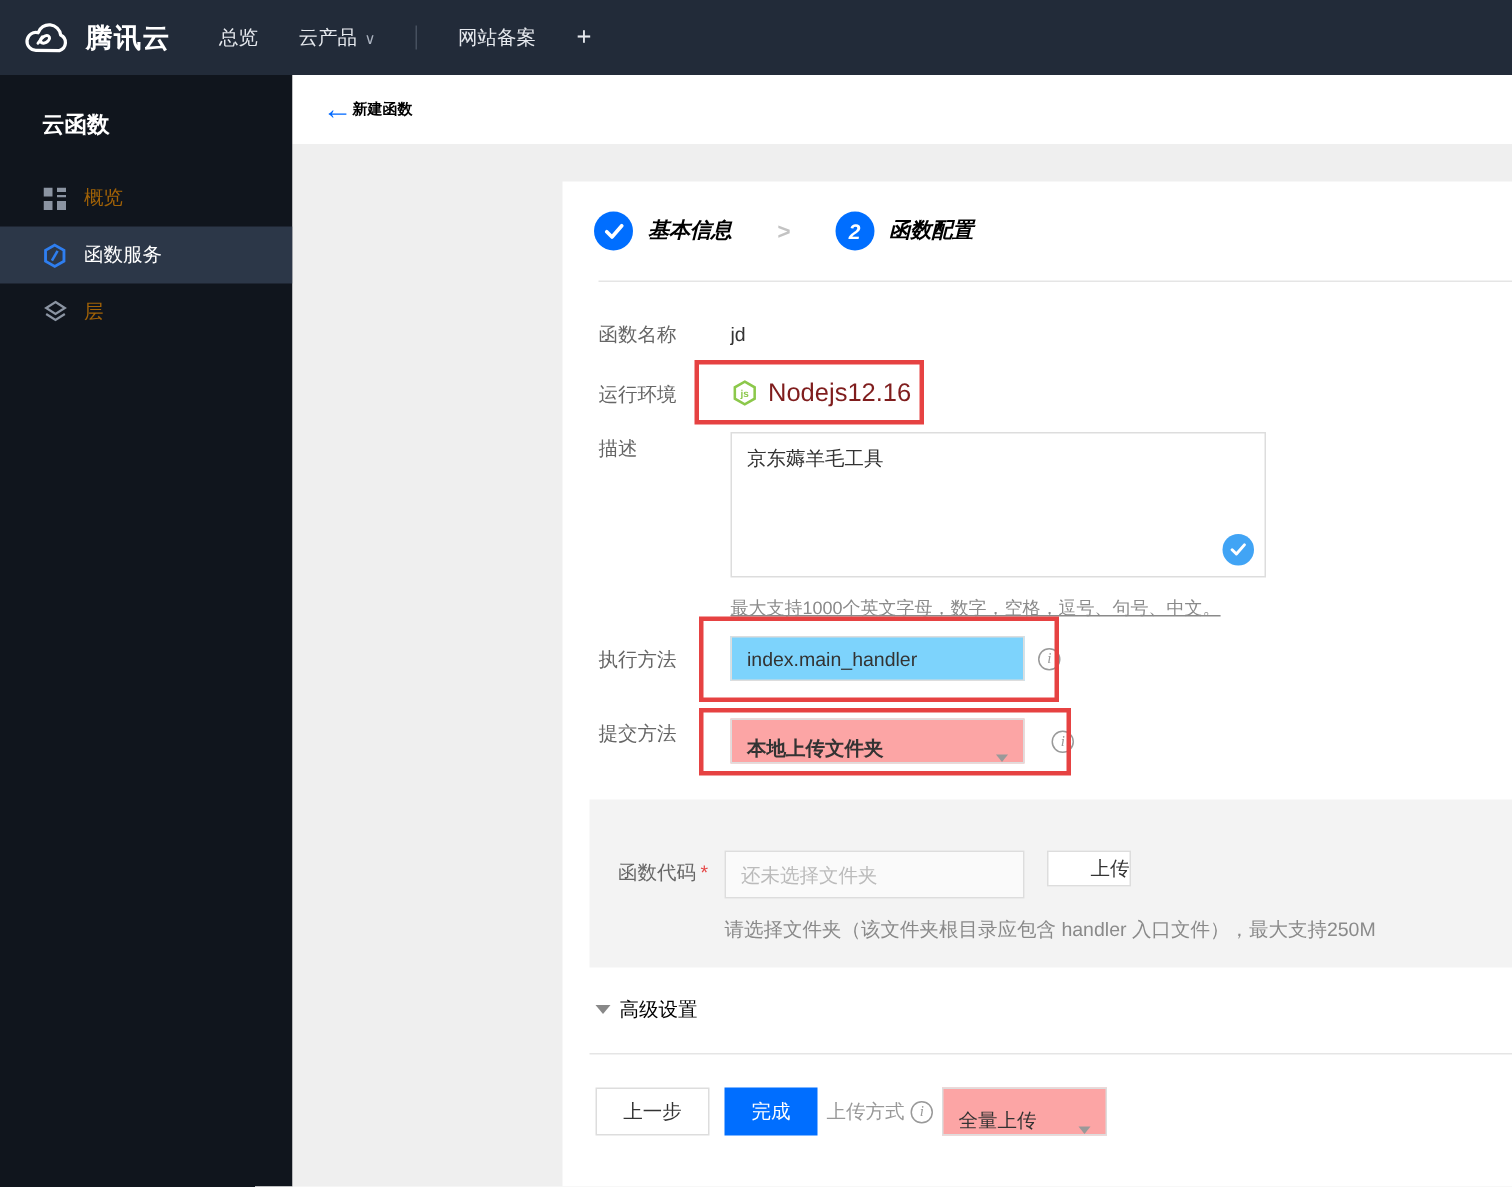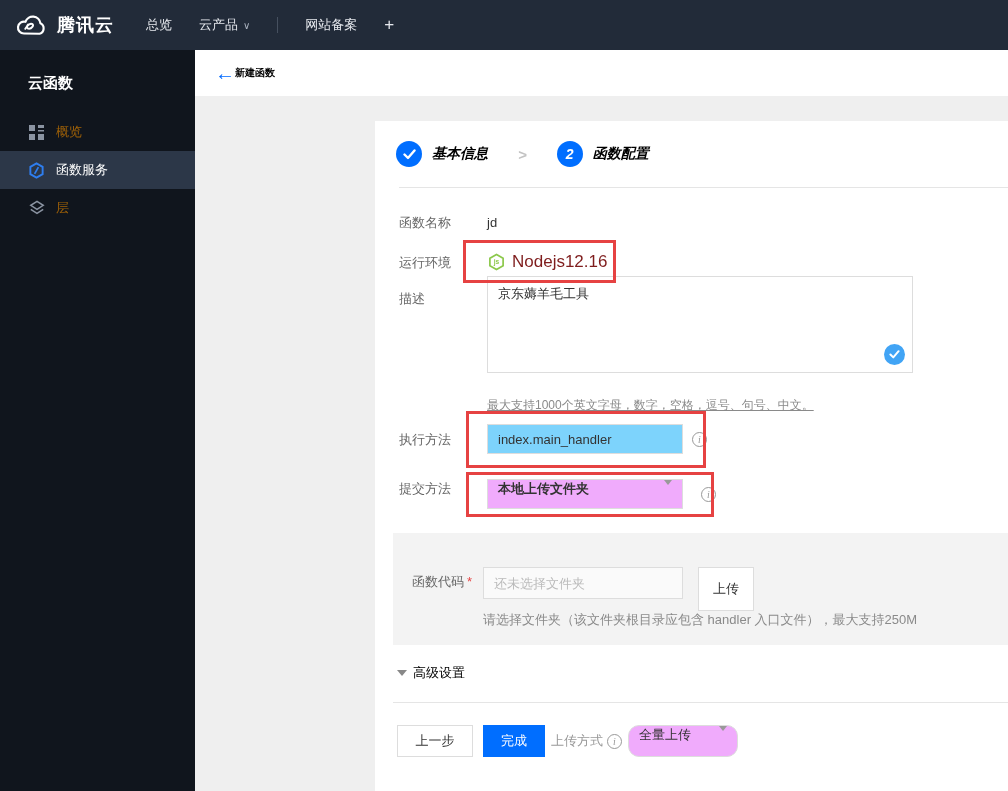--- a/index.html
+++ b/index.html
@@ -41,62 +41,62 @@
     display:flex; align-items:center; justify-content:center; font-size:14px; font-weight:bold; }
   .step-label { font-size:14px; font-weight:bold; color:#000; margin-left:10px; }
   .step-chevron { color:#c3c3c3; font-size:15px; margin:0 30px; font-weight:bold; }
   .divider { position:absolute; left:24px; right:0; height:1px; background:#e5e5e5; }
   
   .form-label { position:absolute; left:24px; color:#666; font-size:13px; height:20px; line-height:20px; }
   .form-value { position:absolute; color:#333; font-size:13px; height:20px; line-height:20px; }
   .red-box { position:absolute; border:3px solid #e64242; background:transparent; pointer-events:none; z-index:3; }
   .runtime-inner { position:absolute; left:113px; top:131px; display:flex; align-items:center; }
   .runtime-text { font-size:17px; color:#7f1d1d; margin-left:7px; }
-  .desc-wrap { position:absolute; left:112px; top:155px; width:426px; height:97px; }
+  .desc-wrap { position:absolute; left:112px; top:167px; width:357px; height:97px; }
   .desc-textarea { width:100%; height:100%; border:1px solid #ddd; resize:none;
     font-family:inherit; font-size:13px; color:#333; padding:8px 10px; outline:none; }
   .desc-check { position:absolute; right:8px; bottom:8px; width:21px; height:21px; border-radius:50%;
     background:#41a4f5; color:#fff; display:flex; align-items:center; justify-content:center;
     font-size:12px; font-weight:bold; }
   .hint { position:absolute; color:#8a8a8a; font-size:12px; white-space:nowrap;text-decoration:underline; }
   .text-input { position:absolute; border:1px solid #ddd; height:30px; font-family:inherit;
     font-size:13px; color:#333; padding:0 10px; outline:none; background:#7dd3fc; }
-  .select-box { position:absolute; border:1px solid #ddd; height:30px; background:#f0abfc;
-    display:flex; align-items:flex-start; padding:0 10px; cursor:pointer; }
+  .select-box { position:absolute; border:1px solid #ddd; height:30px; background:#fca5a5;
+    display:flex; align-items:flex-end; padding:0 10px; cursor:pointer; }
   .select-text { font-size:13px; color:#333; font-weight:bold; }
   .select-caret { position:absolute; right:10px; width:0; height:0;
     border-left:4px solid transparent; border-right:4px solid transparent; border-top:5px solid #999; }
   .info-icon { position:absolute; width:15px; height:15px; border:1px solid #999; border-radius:50%;
     color:#999; font-size:10px; display:flex; align-items:center; justify-content:center;
     font-style:italic; font-family:"Liberation Serif",serif; }
   
   .code-block { position:absolute; left:18px; top:412px; width:615px; height:112px; background:#f3f3f3; }
   .code-label { position:absolute; left:19px; top:40px; color:#666; font-size:13px; }
   .req-star { color:#e54545; margin-left:3px; }
   .code-input { position:absolute; left:90px; top:34px; width:200px; height:32px;
     border:1px solid #ddd; background:#fafafa; font-family:inherit; font-size:13px;
     color:#333; padding:0 10px; }
   .code-input::placeholder { color:#bbb; }
-  .upload-btn { position:absolute; left:305px; top:34px; width:56px; height:44px; background:#fff;
-    border:1px solid #ddd; font-family:inherit; font-size:13px; color:#333; cursor:pointer; }
+  .upload-btn { position:absolute; left:305px; top:34px; width:56px; height:24px; background:#fff;
+    border:1px solid #ddd; font-family:inherit; font-size:13px; color:#333; cursor:pointer;text-align:right; }
   .code-hint { position:absolute; left:90px; top:78px; color:#8a8a8a; font-size:13px; white-space:nowrap; }
   
   .advanced { position:absolute; left:22px; top:543px; display:flex; align-items:center; cursor:pointer; }
   .adv-caret { width:0; height:0; border-left:5px solid transparent; border-right:5px solid transparent;
     border-top:6px solid #888; margin-right:6px; }
   .adv-label { font-size:13px; color:#000000; }
   
   .btn { position:absolute; top:604px; height:32px; font-family:inherit; font-size:13px;
     display:flex; align-items:center; justify-content:center; cursor:pointer; }
   .btn-prev { left:22px; width:76px; background:#fff; border:1px solid #ddd; color:#333; }
   .btn-finish { left:108px; width:62px; background:#006eff; border:none; color:#fff; }
   .upload-mode-label { position:absolute; left:176px; top:604px; height:32px; display:flex;
     align-items:center; color:#999; font-size:13px; }
   .upload-mode-label .info-icon { position:static; margin-left:4px; }
-  .footer-select { left:253px; top:604px; width:110px; height:32px;border-radius:11px; }
+  .footer-select { left:253px; top:604px; width:110px; height:32px; }
 </style>
 </head>
 <body>
 
 <div class="navbar">
   <div class="brand">
     <span style="display:inline-flex;">
       <svg width="34" height="25" viewBox="0 0 36 26" fill="none">
         <path d="M10.5 21.5 a6.3 6.3 0 1 1 1.6-12.4 a8.2 8.2 0 0 1 15.9 1.6 a5.9 5.9 0 0 1-.9 11 z" stroke="#fff" stroke-width="2.3" fill="none" stroke-linejoin="round"></path>
         <path d="M12 16.5 c2.5-4 5.5-6.5 7.5-5 c2 1.5-1 5-3.5 5 c-2.3 0-3-2.5-1-4.5" stroke="#fff" stroke-width="2.1" fill="none" stroke-linecap="round"></path>

